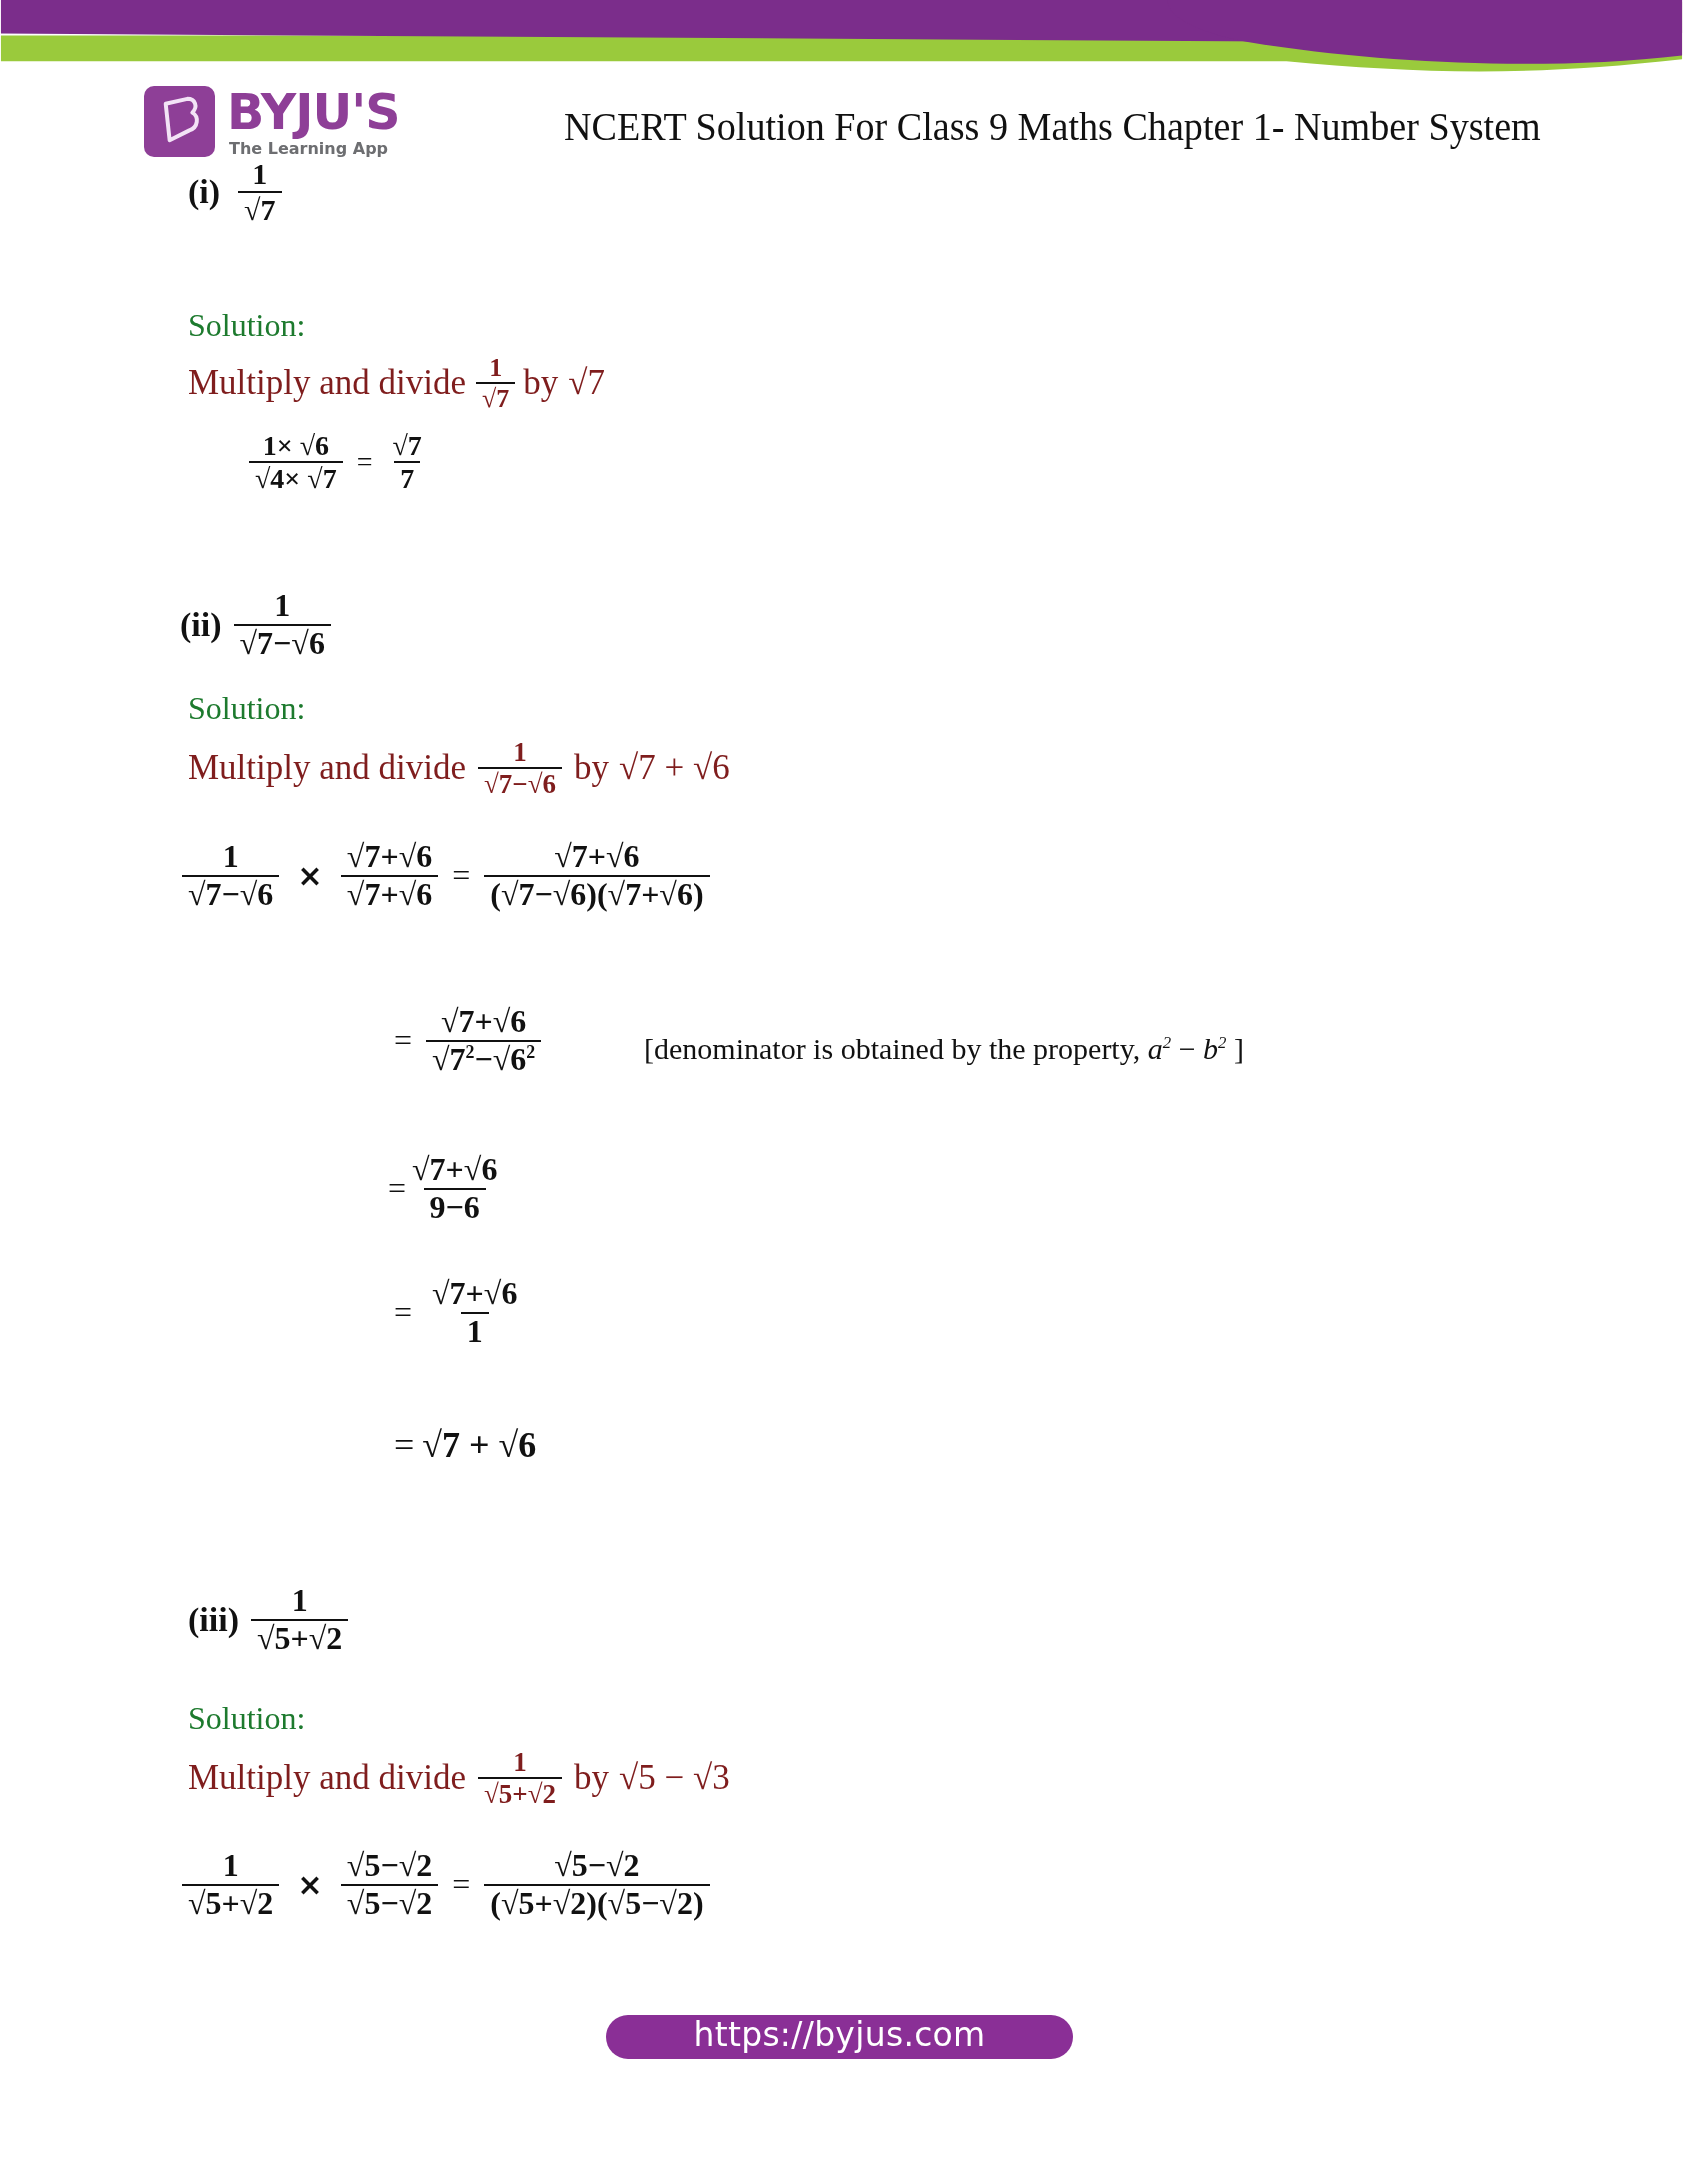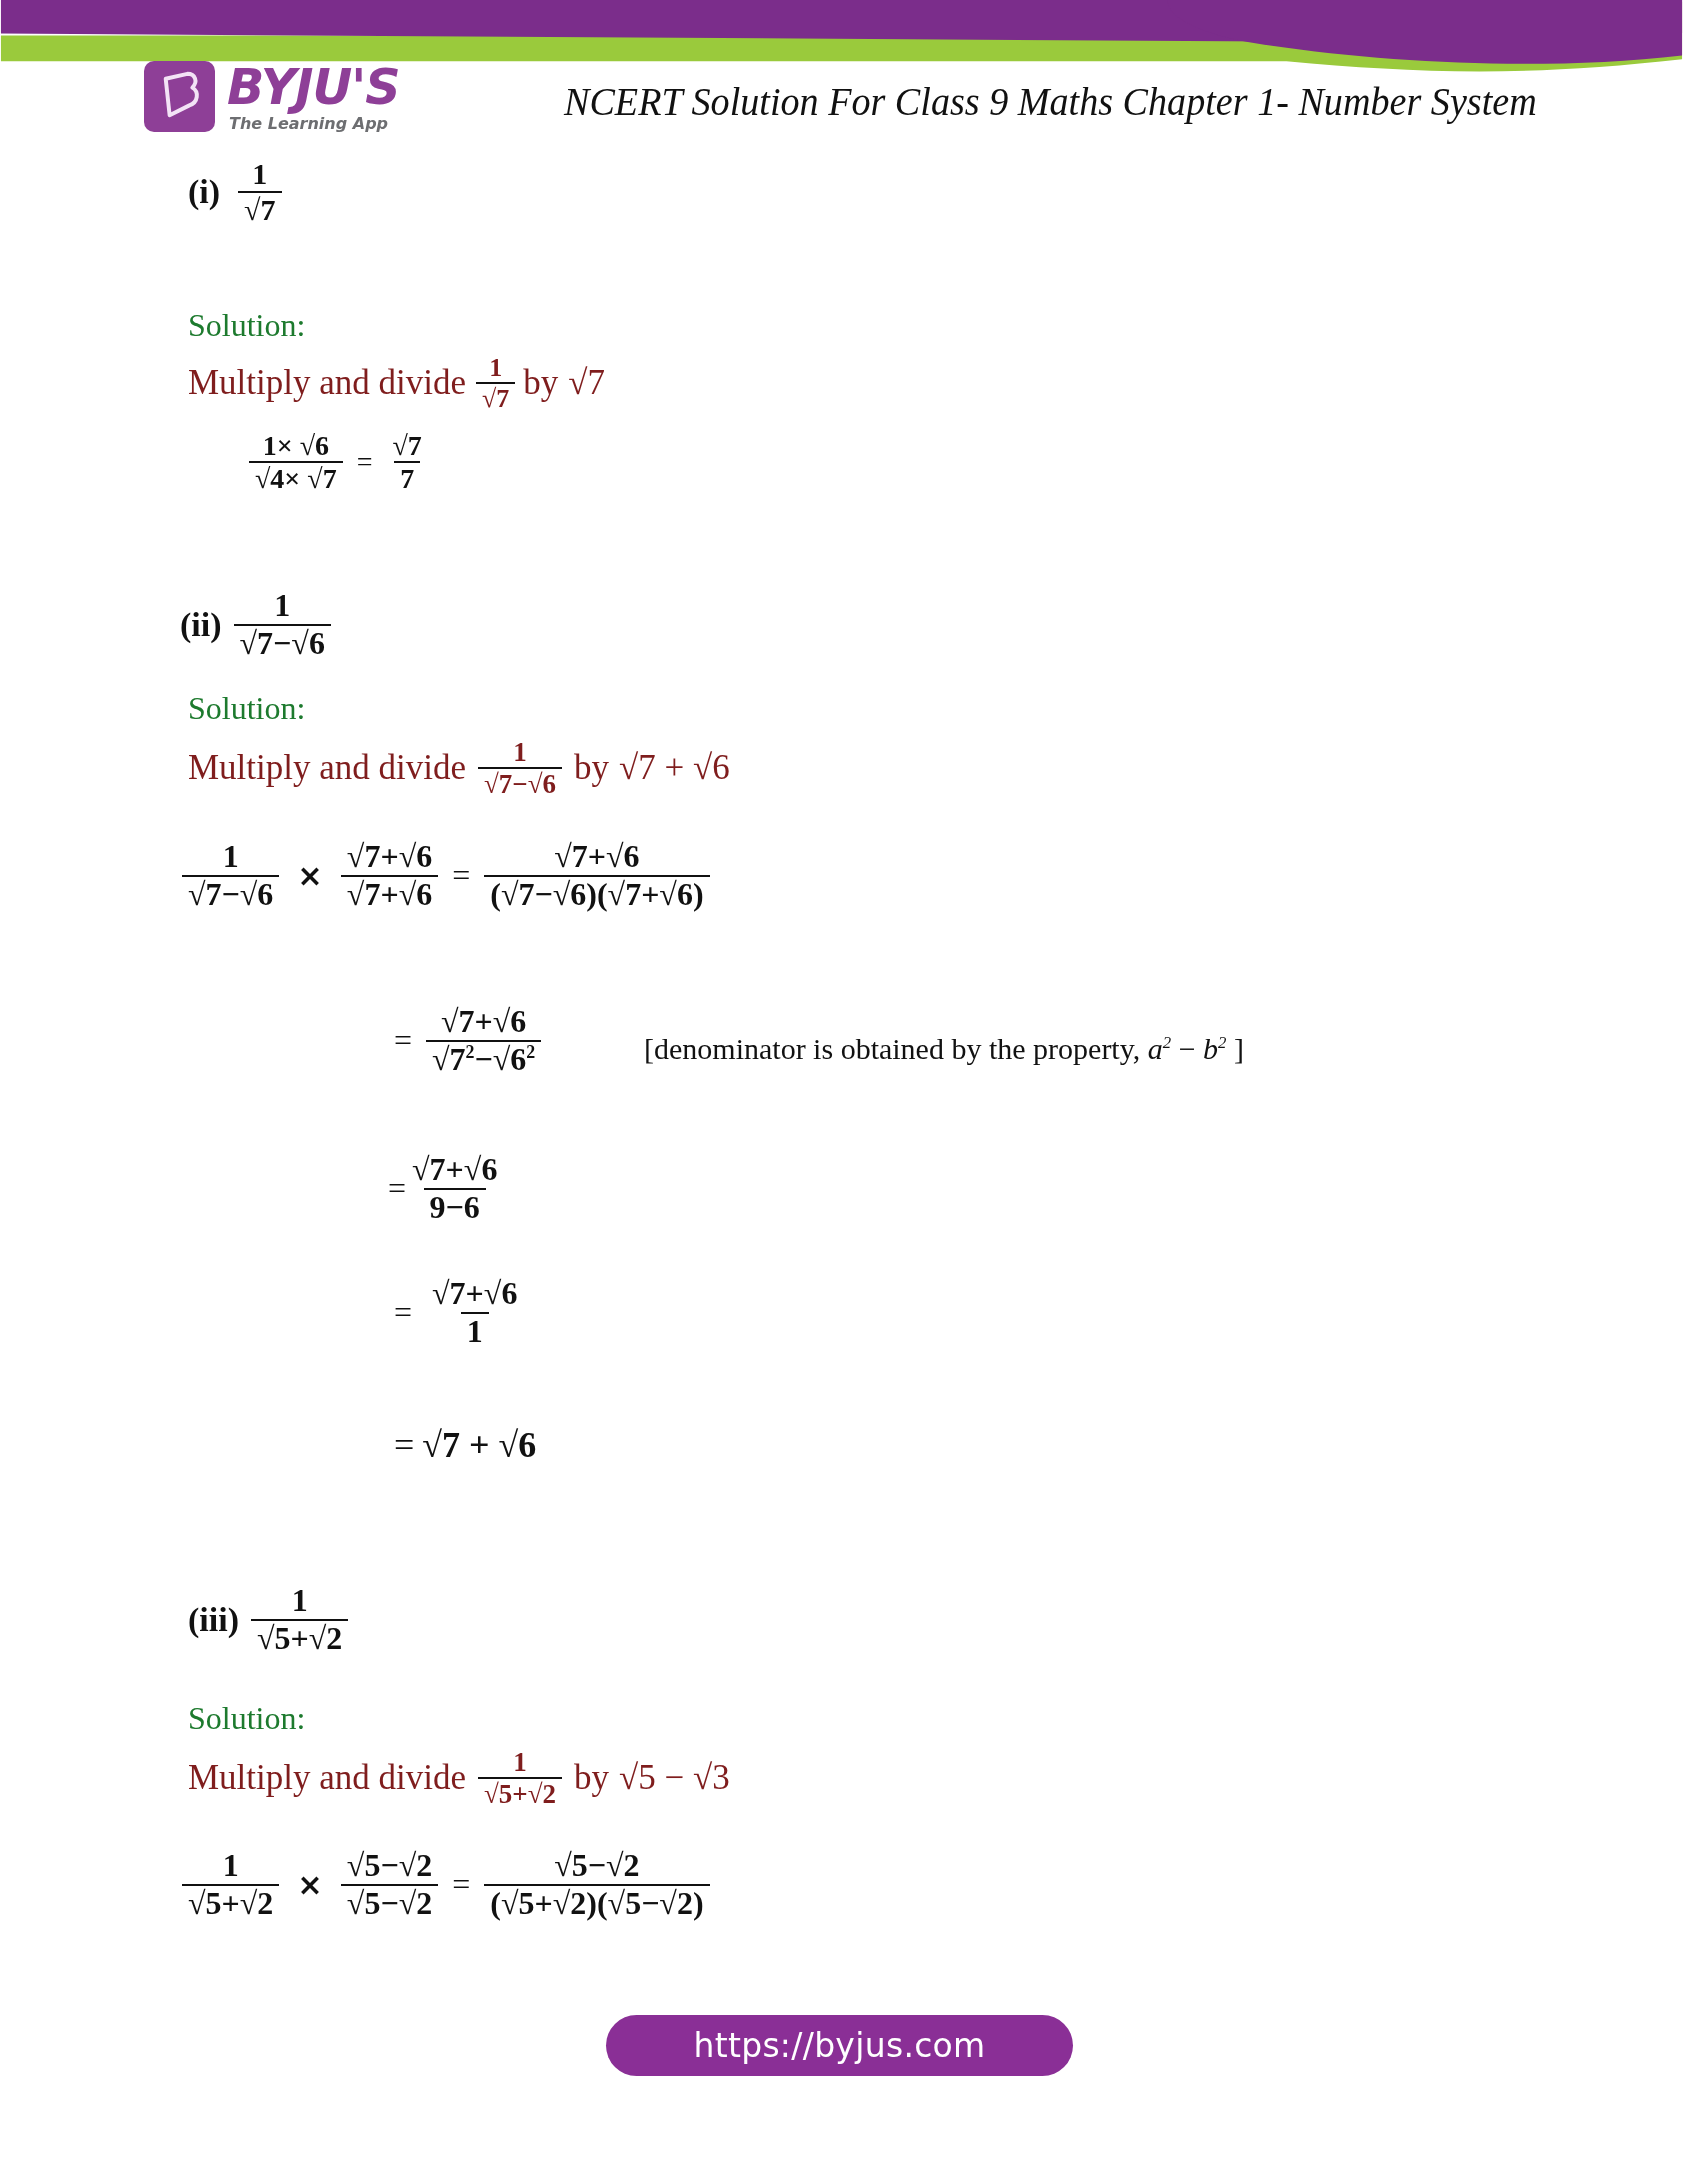--- a/index.html
+++ b/index.html
@@ -24,25 +24,24 @@
     width: 1683px;
     height: 89px;
     overflow: hidden;
     pointer-events: none;
   }
   .header-deco svg { display: block; }
 
   
   .brand-row {
     position: absolute;
-    top: 49px;
+    top: 74px;
     left: 0;
     width: 1409px;
     height: 109px;
-    font-style: italic;
   }
   .logo {
     position: absolute;
     left: 144px;
     top: 12px;
     width: 297px;
     height: 95px;
   }
   .logo-mark {
     position: absolute;
@@ -165,25 +164,25 @@
   .m32 { font-size: 32px; }
   .m34 { font-size: 34px; }
   .m36 { font-size: 36px; }
 
   
   .footer-btn {
     position: absolute;
     left: 606px;
     top: 2015px;
     width: 467px;
-    height: 61px;
+    height: 44px;
     background: #8a2f96;
     border-radius: 31px;
     display: flex;
-    align-items: center;
+    align-items: flex-start;
     justify-content: center;
     font-family: "DejaVu Sans", sans-serif;
     font-size: 33px;
     color: #ffffff;
     letter-spacing: 0.3px;
   }
 </style>
 </head>
 <body>
 

